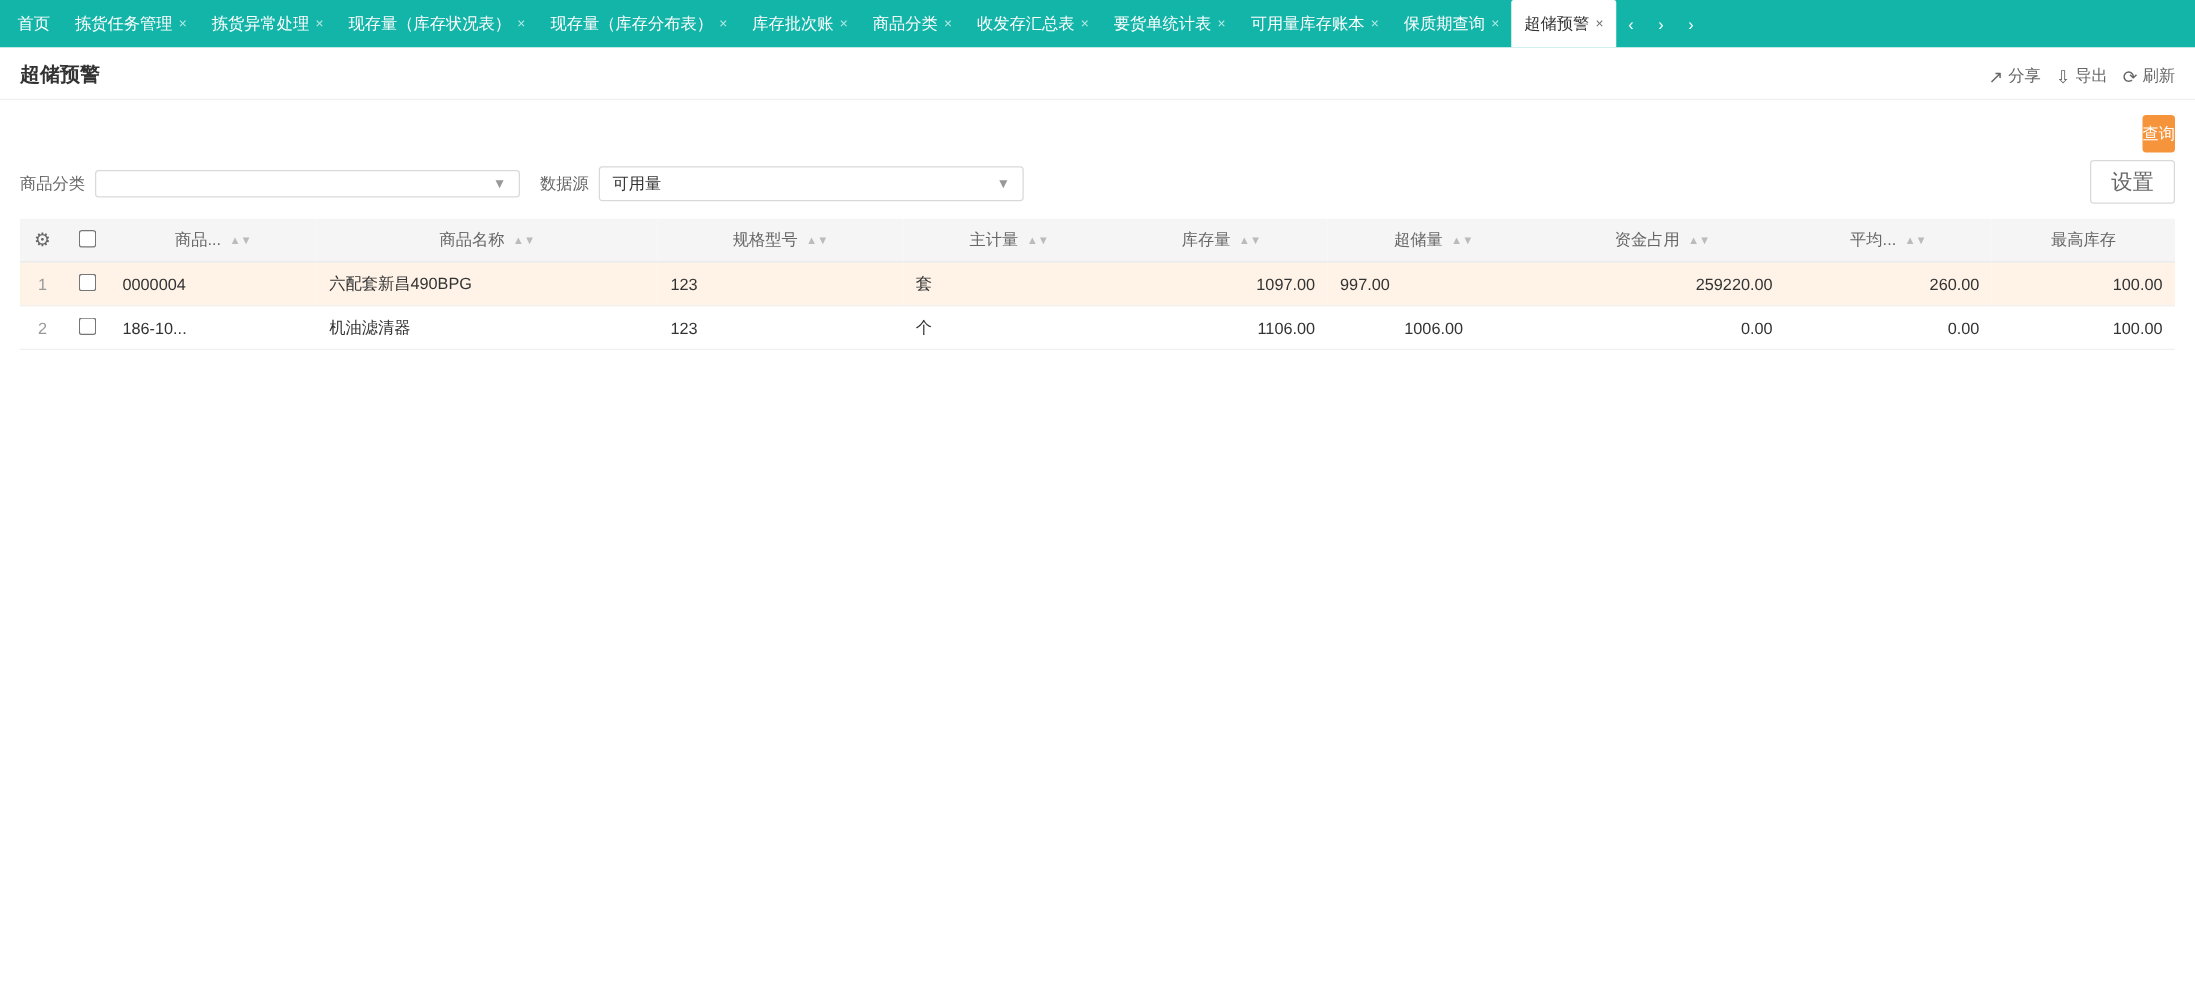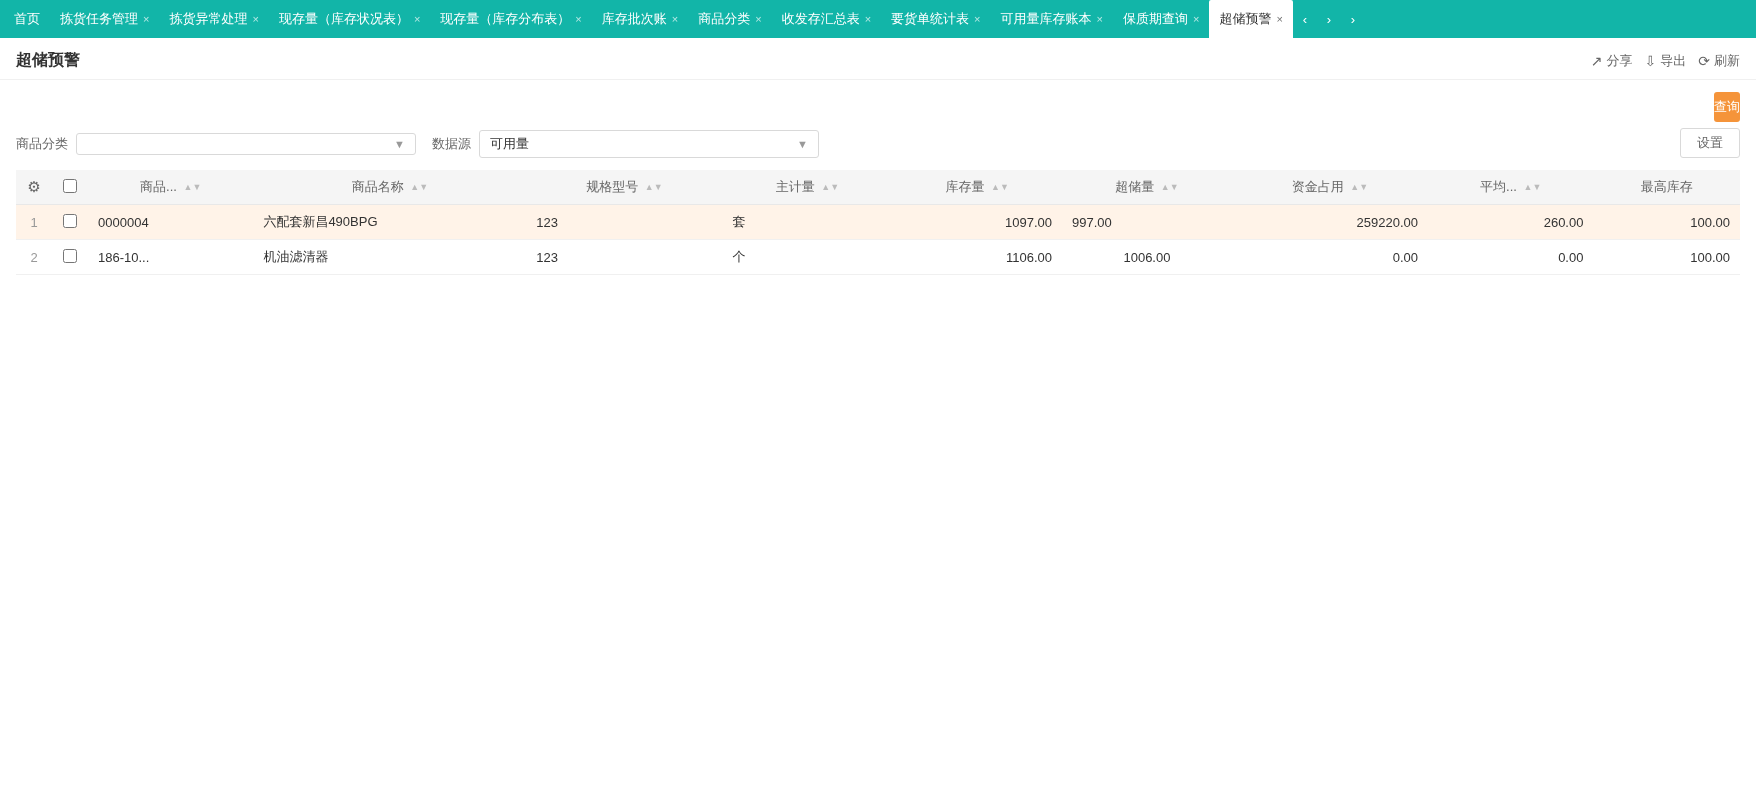--- a/index.html
+++ b/index.html
@@ -127,21 +127,21 @@
       font-size: 13px;
       cursor: pointer;
     }
 
     .btn-settings {
       background: #fff;
       color: #666;
       border: 1px solid #d9d9d9;
       border-radius: 3px;
       padding: 5px 16px;
-      font-size: 13px;
+      font-size: 17px;
       cursor: pointer;
     }
 
     
     .table-wrapper {
       padding: 0 16px;
     }
     table {
       width: 100%;
       border-collapse: collapse;

